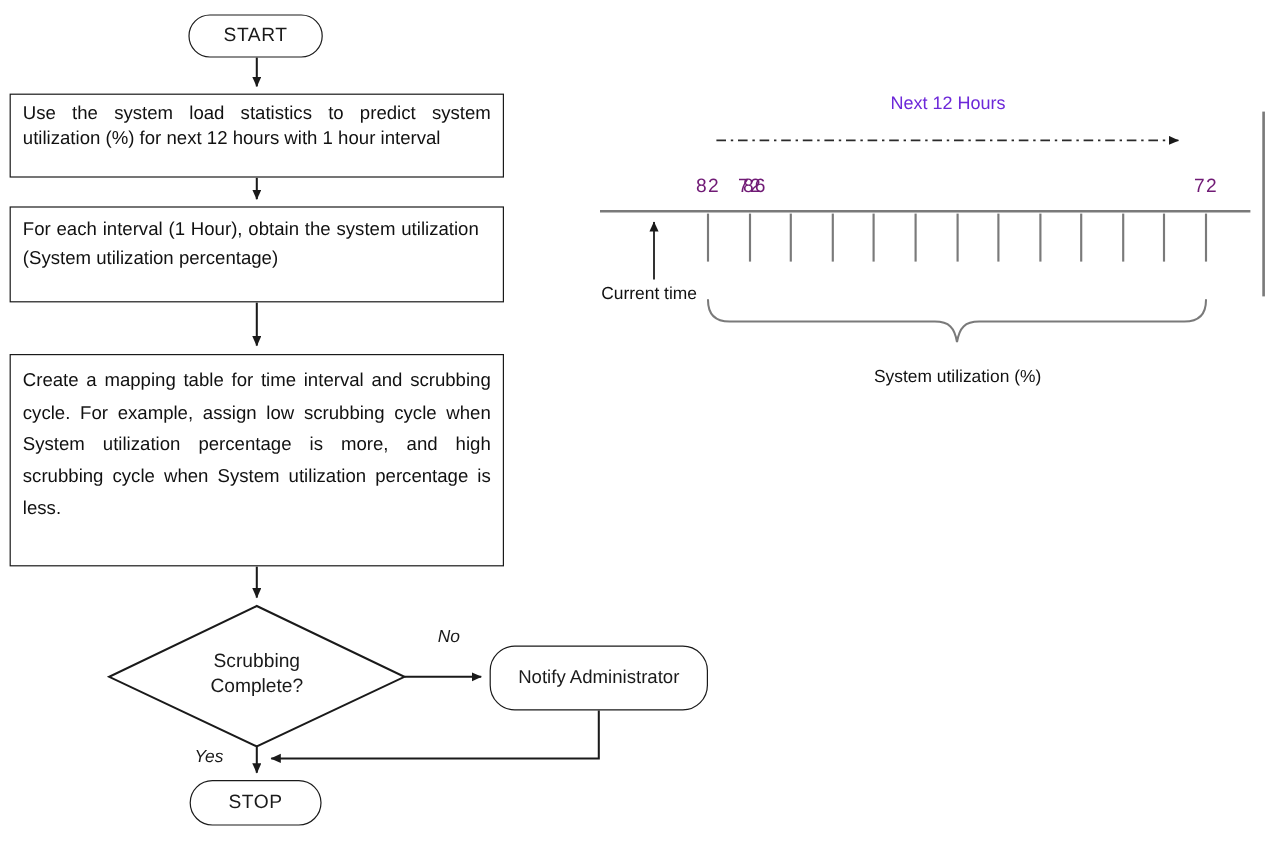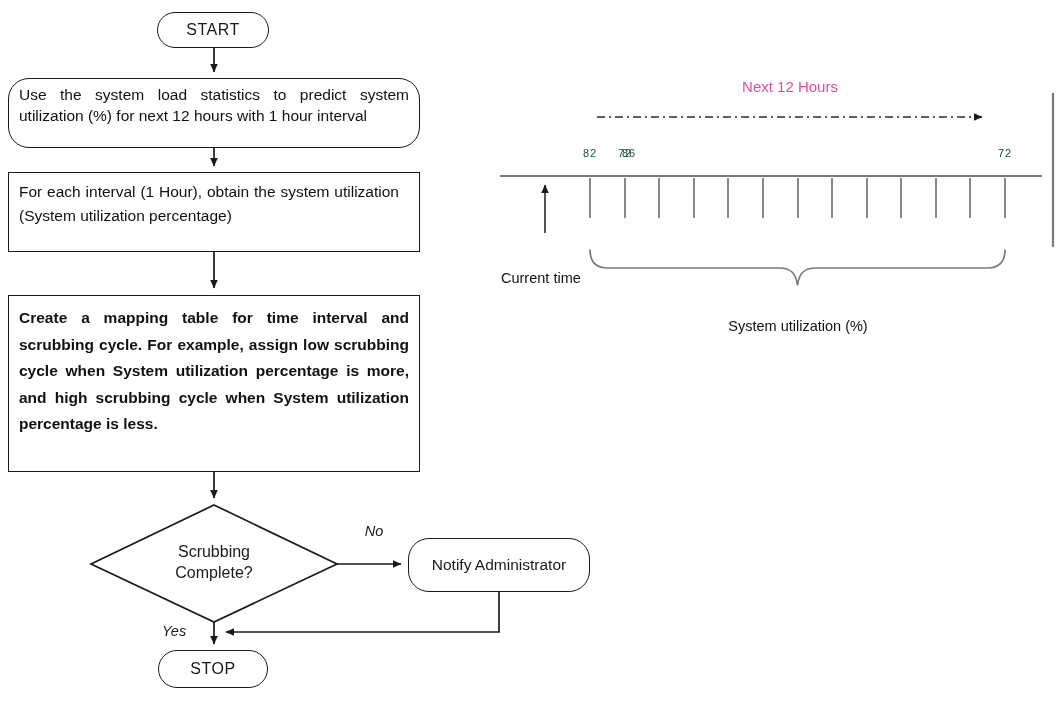--- a/index.html
+++ b/index.html
@@ -6,21 +6,21 @@
   html, body { width: 1063px; height: 704px; background: #ffffff; }
   body {
     font-family: "Liberation Sans", "DejaVu Sans", sans-serif;
     color: #1a1a1a;
     position: relative;
     overflow: hidden;
   }
   #stage { position: absolute; inset: 0; width: 1063px; height: 704px; }
   svg.layer { position: absolute; left: 0; top: 0; width: 1063px; height: 704px; }
 
-  .abs { position: absolute; margin-top: 33px; }
+  .abs { position: absolute; }
 
   .node {
     position: absolute;
     background: #ffffff;
     border: 1.7px solid #1a1a1a;
   }
   .stadium {
     border-radius: 19px;
     display: flex;
     align-items: center;
@@ -28,21 +28,21 @@
     font-size: 16px;
     letter-spacing: 0.5px;
   }
   .proc {
     text-align: justify;
     font-size: 15.5px;
     color: #111111;
   }
   .proc.p1 { line-height: 20.5px; padding: 6px 10px 4px 10px; }
   .proc.p2 { line-height: 24px;  padding: 7px 20px 5px 10px; }
-  .proc.p3 { line-height: 26.5px; padding: 9px 10px 6px 10px; font-weight: bold; }
+  .proc.p3 { line-height: 26.5px; padding: 9px 10px 6px 10px; }
 
   .center-text {
     position: absolute;
     text-align: center;
   }
   .decision-label {
     font-size: 16px;
     line-height: 21px;
   }
   .notify {
@@ -52,25 +52,25 @@
     font-size: 15.5px;
     border-radius: 21px;
   }
   .branch-label {
     position: absolute;
     font-size: 14.5px;
     color: #1a1a1a;
     font-style: italic;
   }
 
-  .tl-title { font-size: 15px; color: #ec4899; }
+  .tl-title { font-size: 15px; color: #6d28d9; }
   .tl-num {
     position: absolute;
-    font-size: 11px;
-    color: #14532d;
+    font-size: 16px;
+    color: #701a75;
     text-align: center;
     width: 26px;
     letter-spacing: 1px;
   }
   .tl-caption { font-size: 14.5px; color: #111111; }
 </style>
 </head>
 <body>
 
 <div id="stage">
@@ -121,21 +121,21 @@
     <path d="M590,250 C590,262 596,268 608,268 L779,268 C791,268 795.5,273 797.5,285
              C799.5,273 804,268 816,268 L987,268 C999,268 1005,262 1005,250" fill="none" stroke="#7a7a7a" stroke-width="1.7" stroke-linecap="round"></path>
   </svg>
 
   <div>
 
     <div class="node stadium" style="left:157px; top:12px; width:112px; height:36px;">
       <span>START</span>
     </div>
 
-    <div class="node proc p1" style="left:8px; top:78px; width:412px; height:70px;border-radius:21px;">
+    <div class="node proc p1" style="left:8px; top:78px; width:412px; height:70px;">
       <span>Use the system load statistics to predict system utilization (%) for next 12 hours with 1 hour interval</span>
     </div>
 
     <div class="node proc p2" style="left:8px; top:172px; width:412px; height:80px;">
       <span>For each interval (1 Hour), obtain the system utilization (System utilization percentage)</span>
     </div>
 
     <div class="node proc p3" style="left:8px; top:295px; width:412px; height:177px;">
       <span>Create a mapping table for time interval and scrubbing cycle. For example, assign low scrubbing cycle when System utilization percentage is more, and high scrubbing cycle when System utilization percentage is less.</span>
     </div>
@@ -160,17 +160,17 @@
 
     <div class="center-text tl-title" style="left:690px; top:78px; width:200px;">Next 12 Hours</div>
 
     <div class="tl-num" style="left:577px; top:147px;">82</div>
     <div class="tl-num" style="left:612px; top:147px;">72</div>
     <div class="tl-num" style="left:616px; top:147px;">86</div>
     <div class="tl-num" style="left:992px; top:147px;">72</div>
 
     <div class="abs tl-caption" style="left:501px; top:237px; width:100px;">Current time</div>
 
-    <div class="center-text tl-caption" style="left:692px; top:318px; width:212px;">System utilization (%)</div>
+    <div class="center-text tl-caption" style="left:692px; top:306px; width:212px;">System utilization (%)</div>
 
   </div>
 
 </div>
 
 </body></html>

